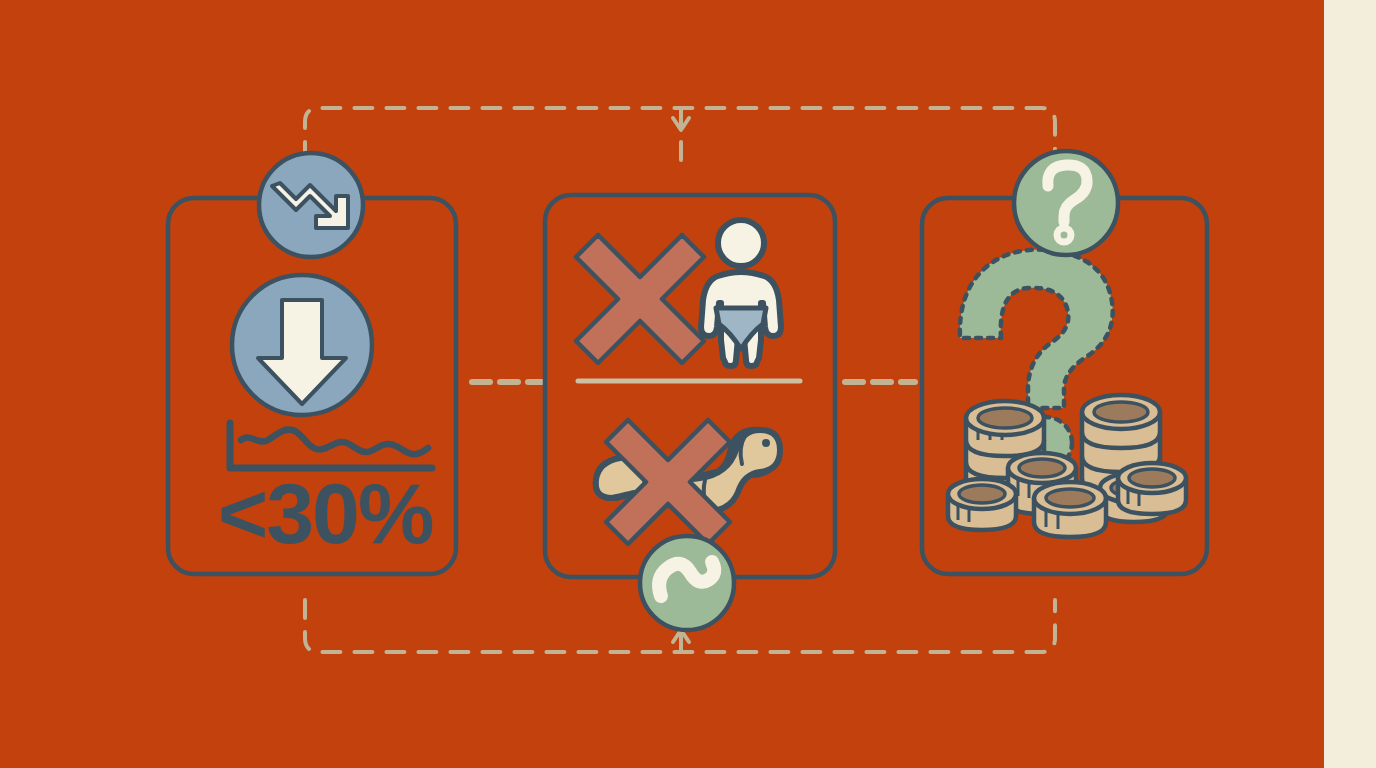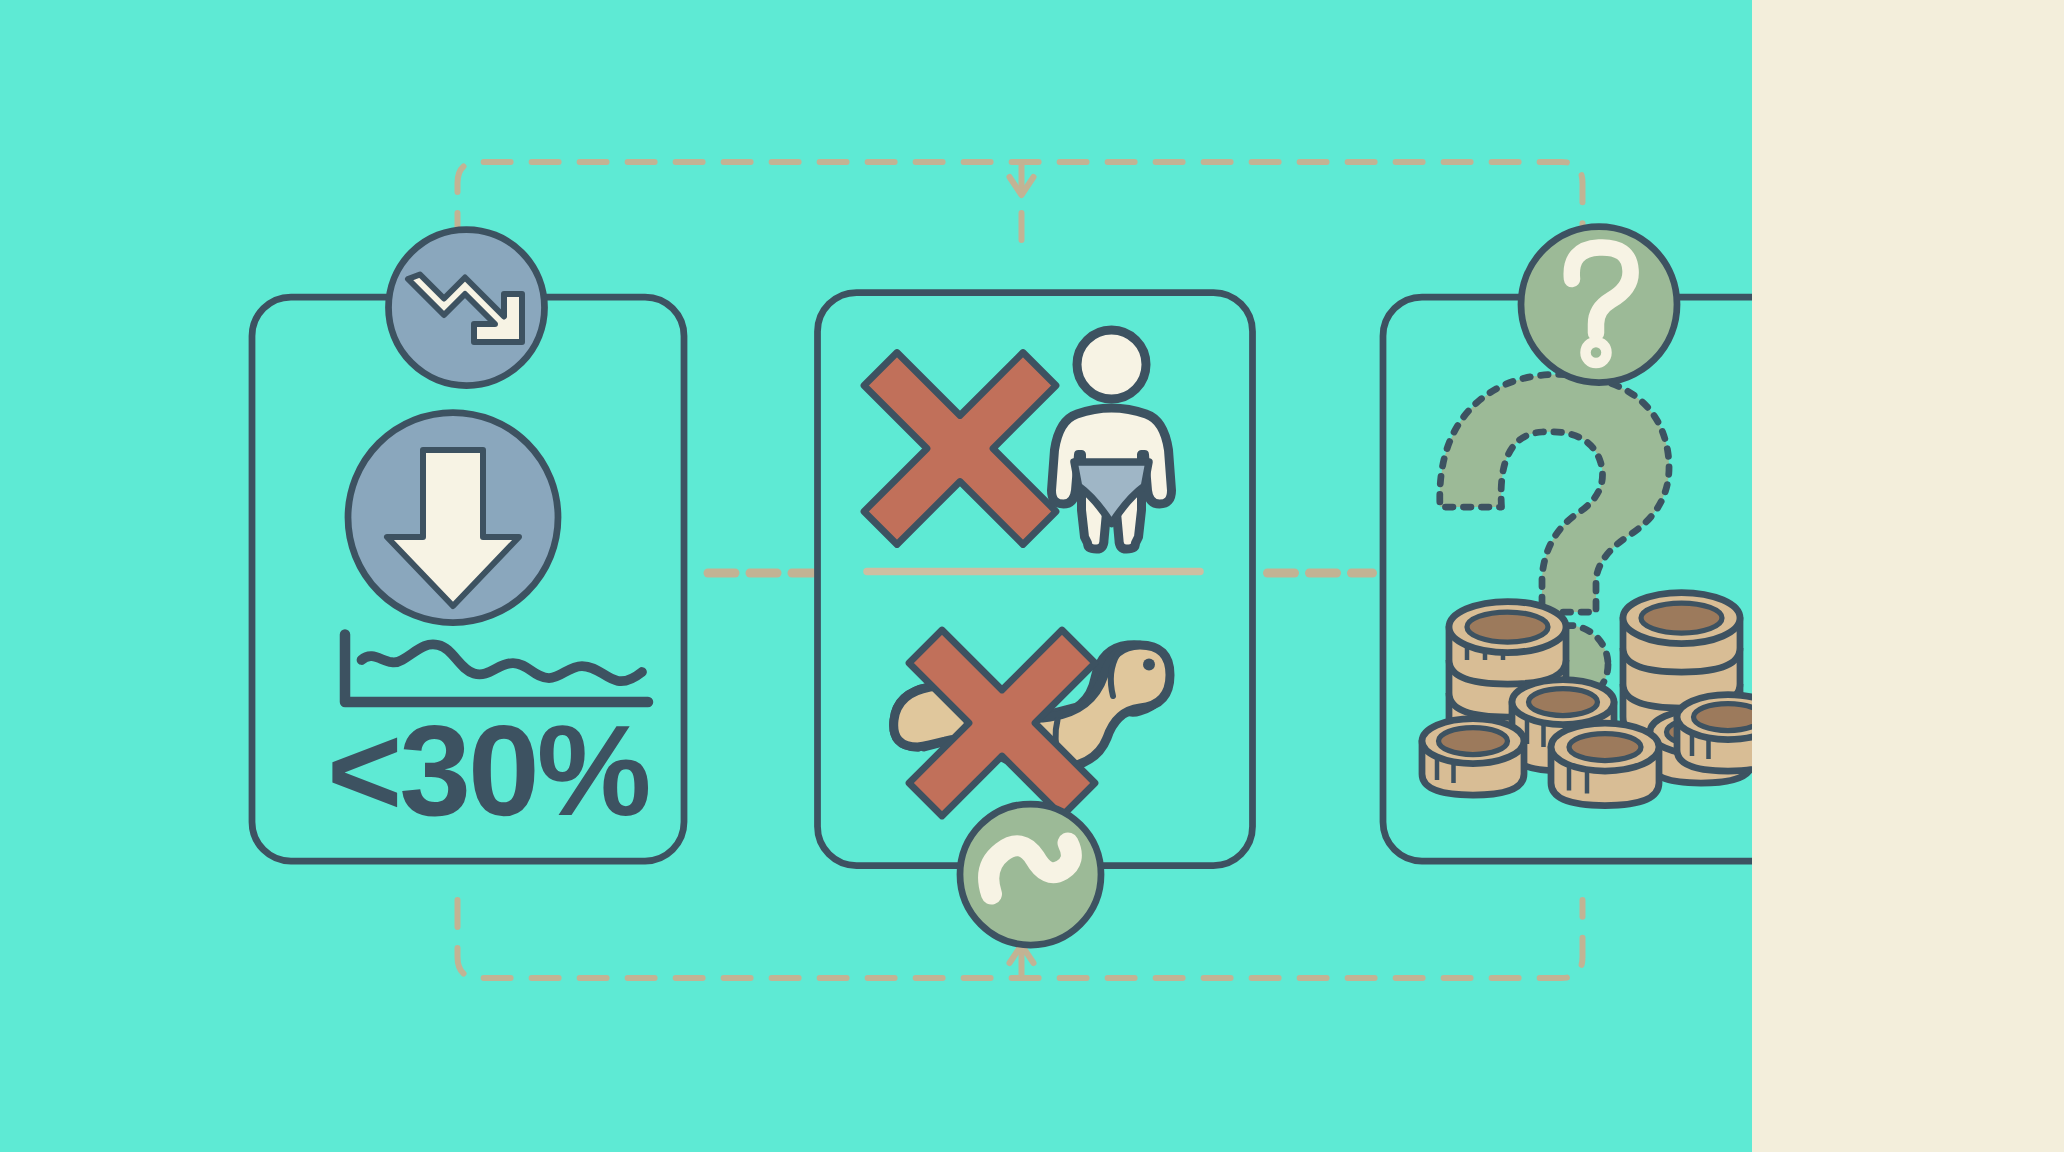--- a/index.html
+++ b/index.html
@@ -6,23 +6,23 @@
   html, body {
     margin: 0;
     padding: 0;
     background: #f3eedb;
   }
   body {
     font-family: "Liberation Sans", sans-serif;
   }
   #stage {
     position: relative;
-    width: 1168px;
+    width: 1324px;
     height: 768px;
-    background: #5eead4;
+    background: #c2410c;
     overflow: hidden;
   }
   #stage svg.layer {
     position: absolute;
     left: 0;
     top: 0;
     width: 1376px;
     height: 768px;
   }
   .panel-rect {

